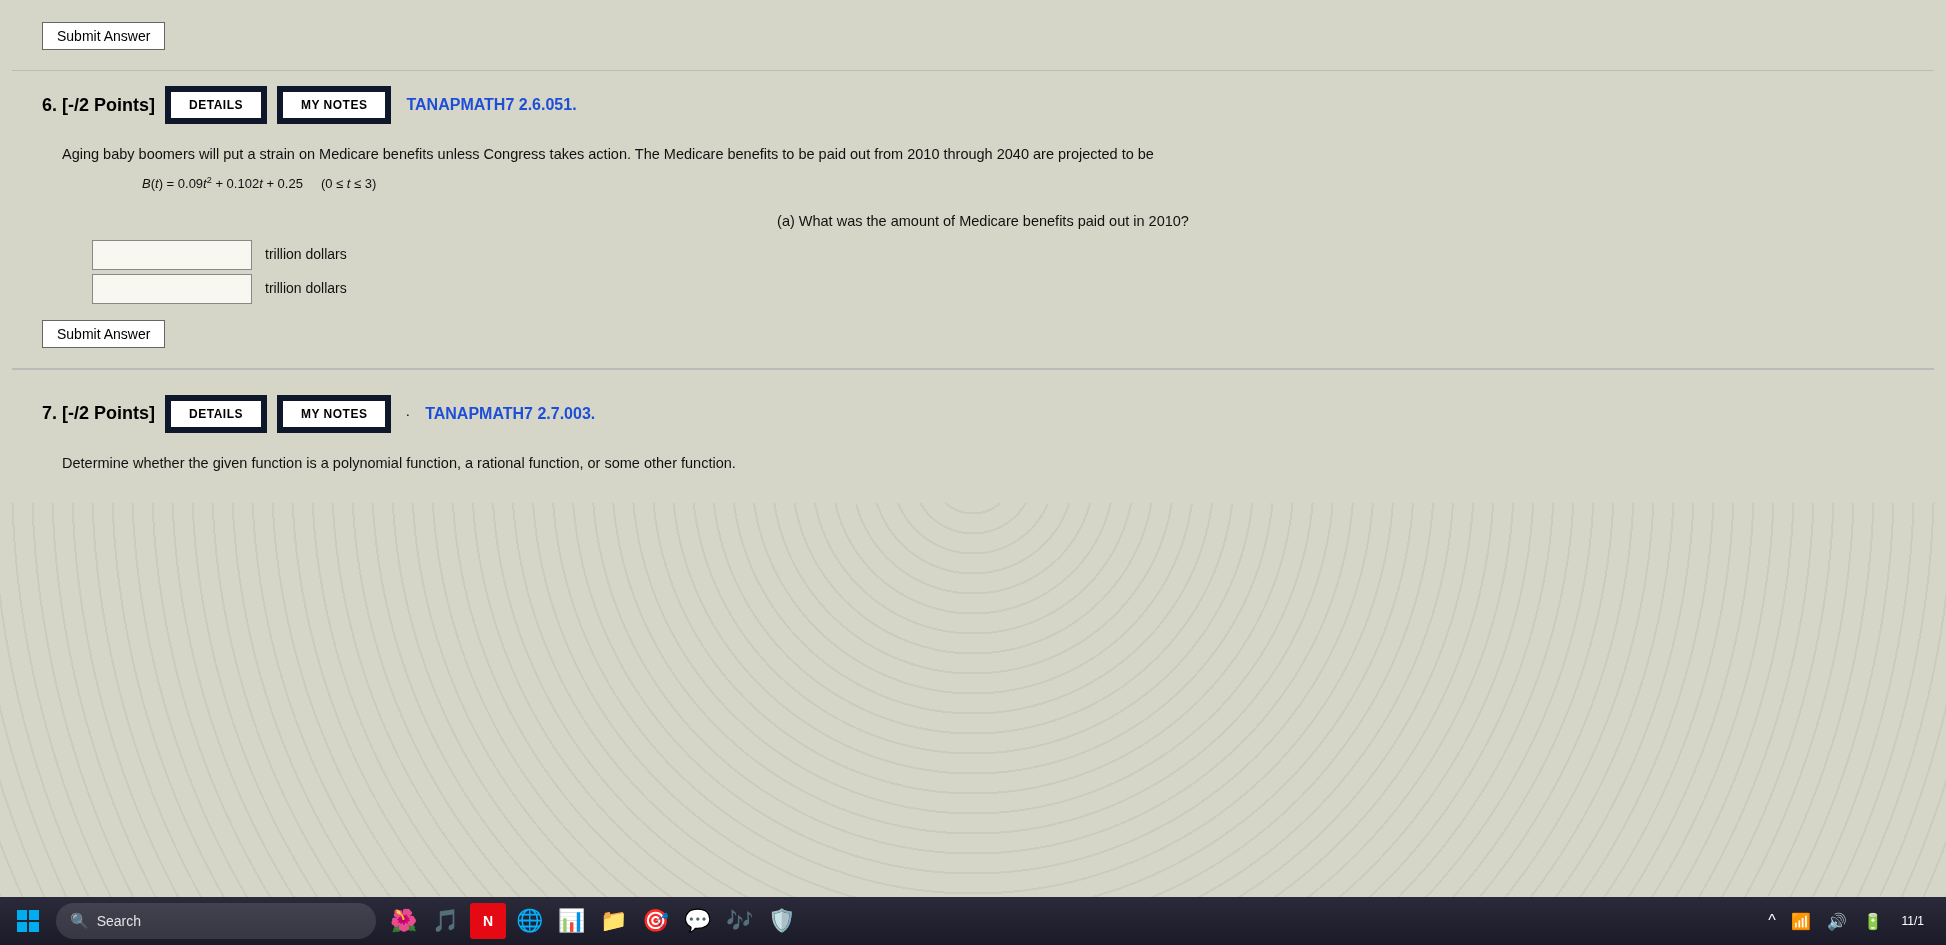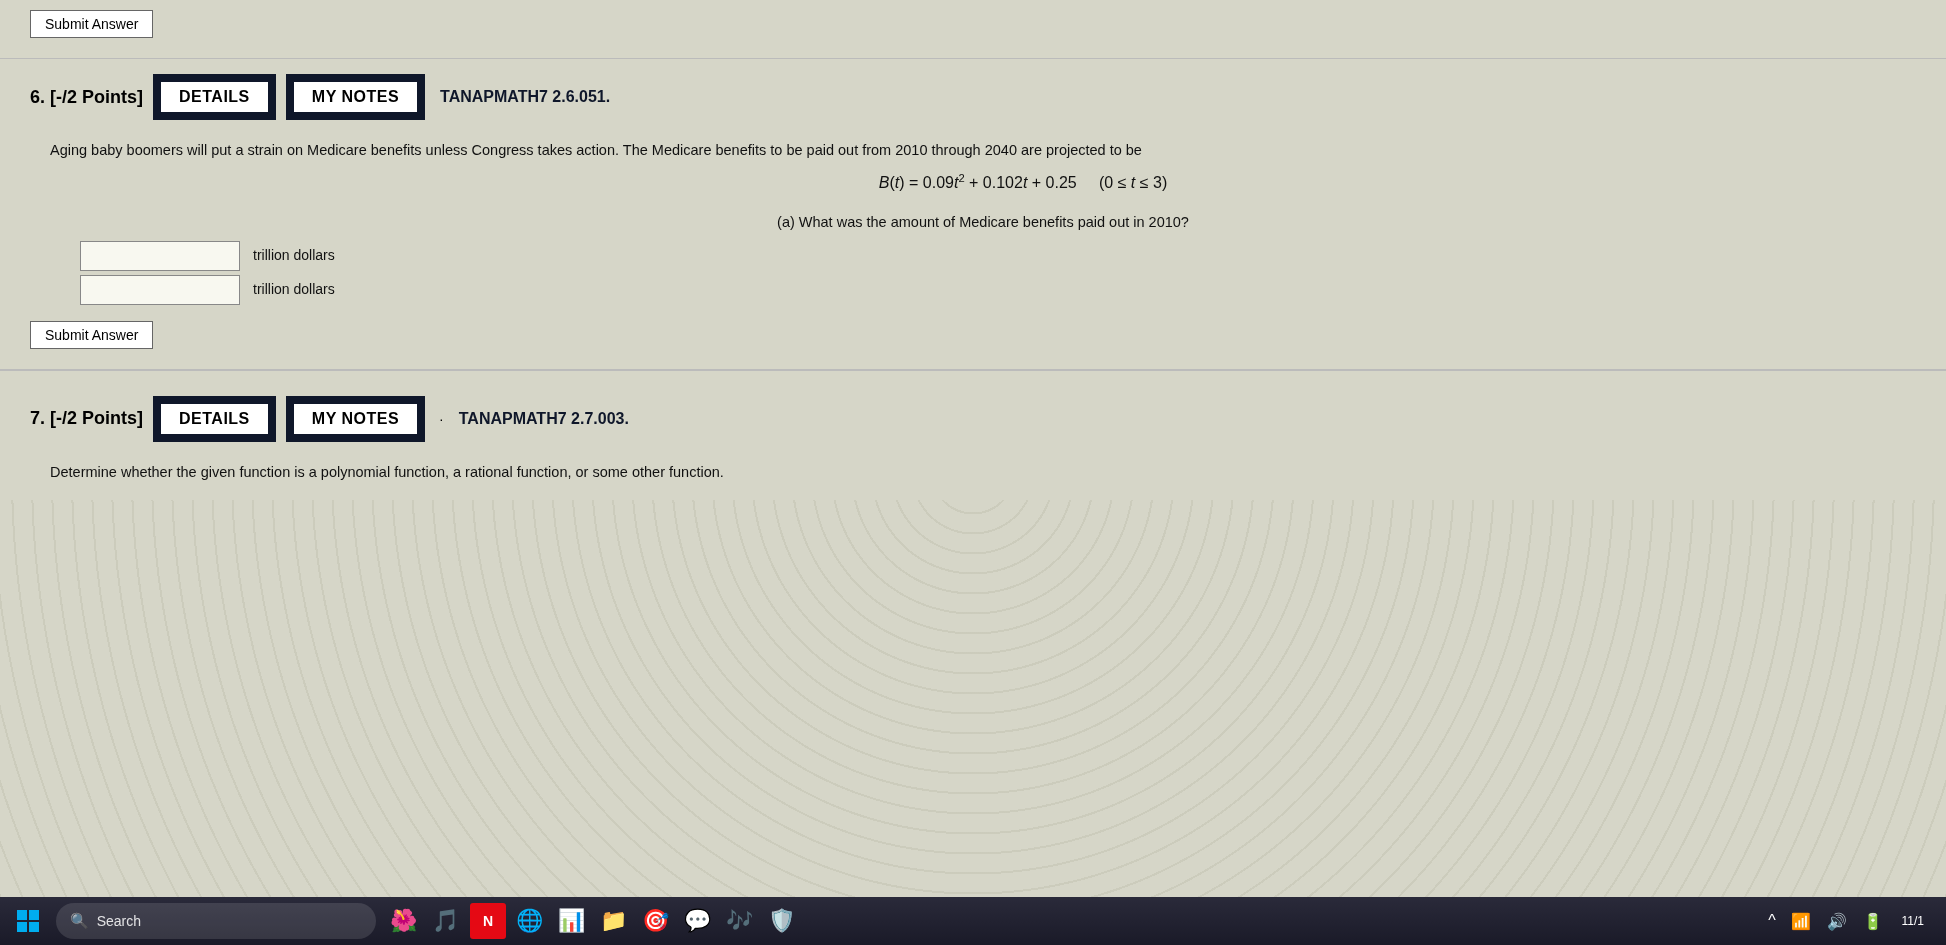--- a/index.html
+++ b/index.html
@@ -7,21 +7,21 @@
       font-family: Arial, sans-serif;
       background: #d6d6c8;
       background-image: repeating-radial-gradient(circle at 50% 50%, rgba(180,180,160,0.3) 0px, rgba(180,180,160,0.3) 2px, transparent 2px, transparent 20px);
       width: 1946px;
       min-height: 945px;
       overflow-x: hidden;
     }
 
     .main-content {
       background: #d6d6c8;
-      padding: 0;
+      padding: 12px;
     }
 
     
     .section-top {
       background: #d6d6c8;
       padding: 10px 30px 20px 30px;
       border-bottom: 1px solid #bbb;
     }
 
     .submit-btn {
@@ -47,52 +47,52 @@
     }
 
     .section-number {
       font-size: 18px;
       font-weight: bold;
       color: #000;
       white-space: nowrap;
     }
 
     .btn-details, .btn-notes {
-      border: 8px solid #0f172a;
+      border: 6px solid #0f172a;
       background: white;
       padding: 6px 18px;
-      font-size: 16px;
+      font-size: 12px;
       font-weight: bold;
       cursor: pointer;
       font-family: Arial, sans-serif;
       letter-spacing: 0.5px;
     }
 
     .section-ref {
       font-size: 16px;
       font-weight: bold;
-      color: #0f172a;
+      color: #1d4ed8;
       margin-left: 5px;
     }
 
     .question-body {
       padding-left: 20px;
       line-height: 1.7;
       font-size: 14.5px;
       color: #111;
     }
 
     .question-body p {
       margin-bottom: 6px;
     }
 
     .formula-line {
-      text-align: center;
+      text-align: left;
       padding-left: 80px;
-      font-size: 16px;
+      font-size: 13px;
     }
 
     .sub-question {
       margin-top: 14px;
       margin-bottom: 6px;
       font-size: 14.5px;
       text-align: center;
     }
 
     .answer-row {

